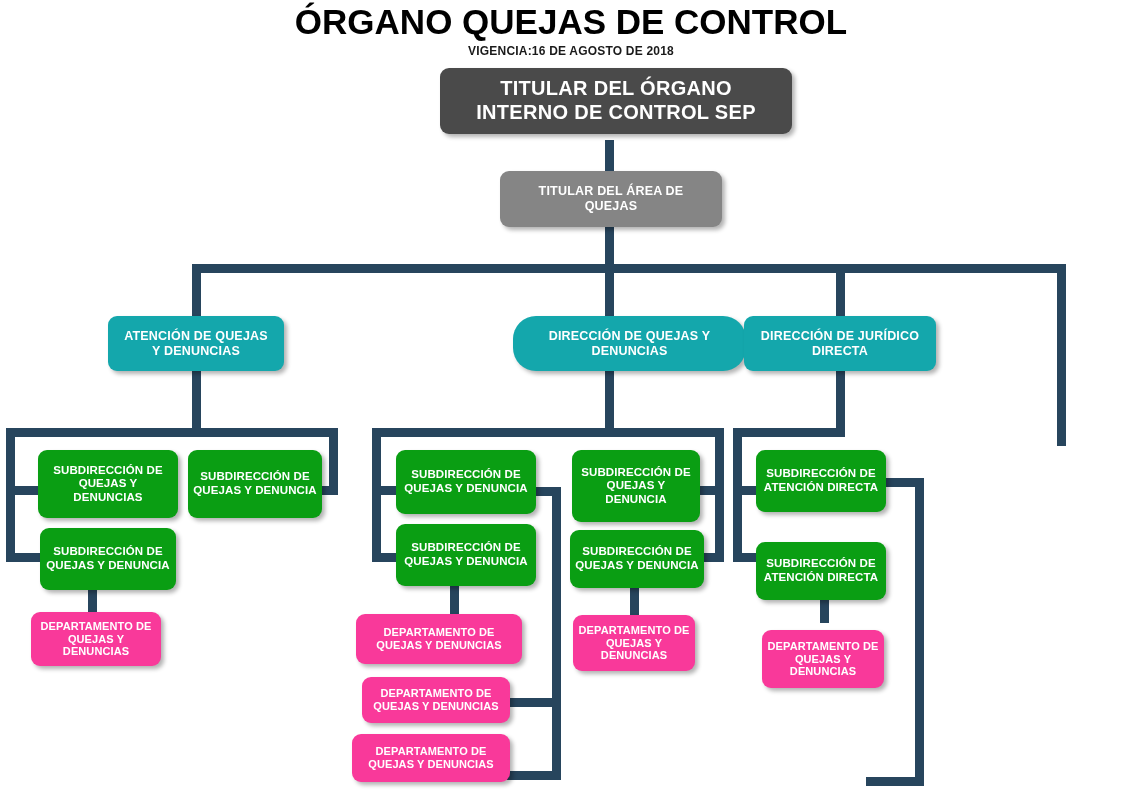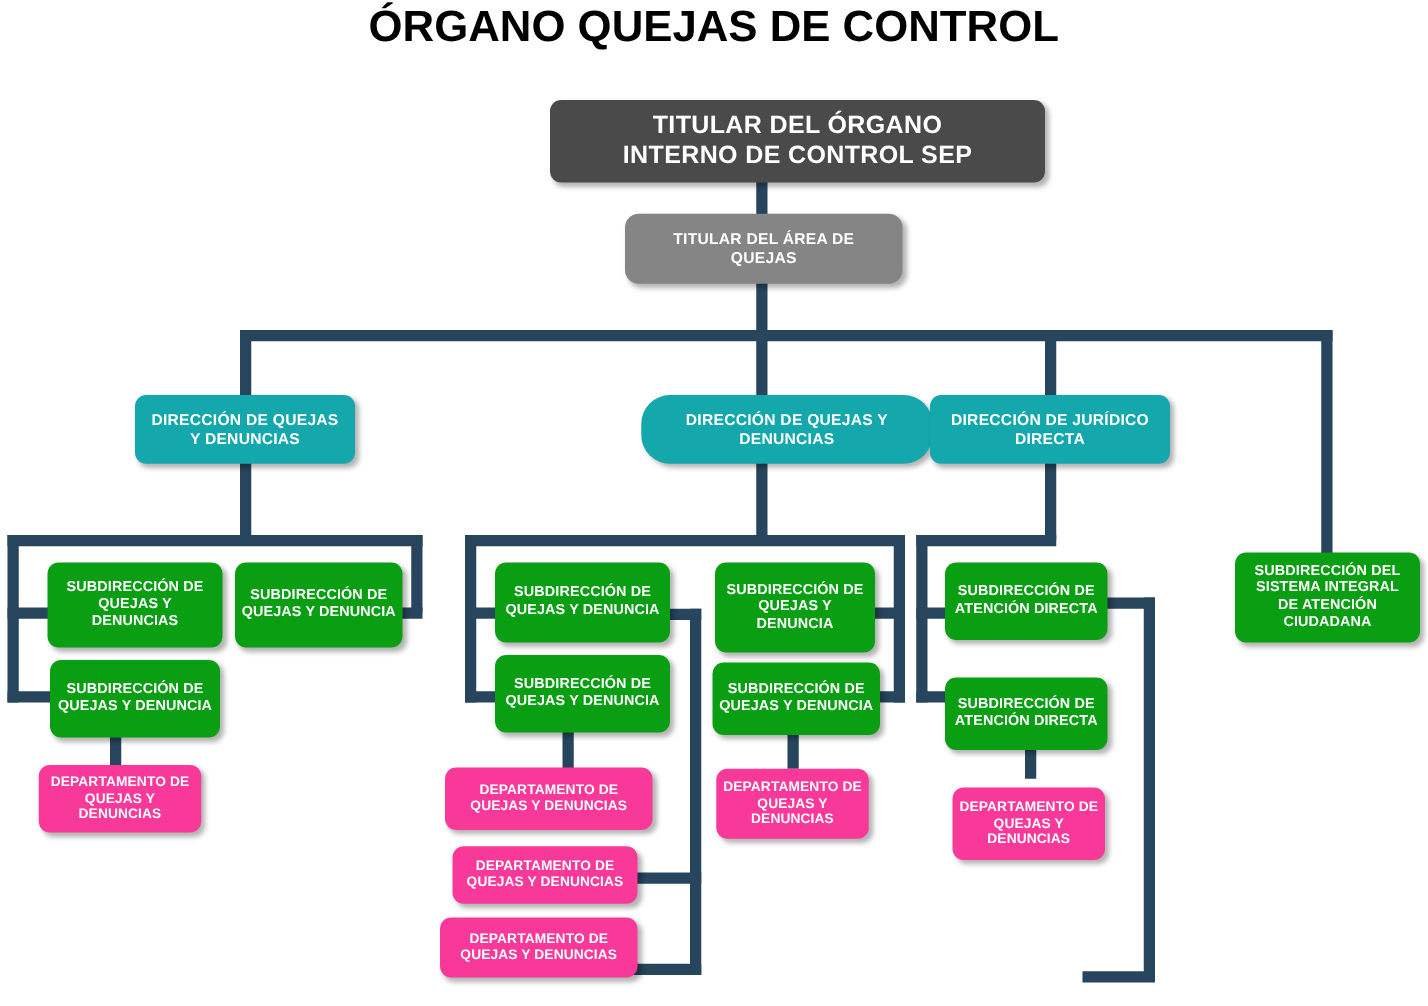--- a/index.html
+++ b/index.html
@@ -63,32 +63,33 @@
     white-space: pre-line;
   }
   .node.dark   { background: #4a4a4a; }
   .node.grey   { background: #858585; }
   .node.teal   { background: #14a7ac; }
   .node.green  { background: #0a9e13; }
   .node.pink   { background: #f9399a; }
   .node.ltgreen{ background: #9ed68f; }
 
   .sz-root  { font-size: 20px; letter-spacing: 0.3px; }
-  .sz-grey  { font-size: 12.5px; letter-spacing: 0.2px; border-radius: 11px; }
+  .sz-grey  { font-size: 12.5px; letter-spacing: 0.2px; }
   .sz-dir   { font-size: 12.5px; letter-spacing: 0.2px; }
   .sz-sub   { font-size: 11.5px; letter-spacing: 0.1px; }
   .sz-dep   { font-size: 11px;   letter-spacing: 0.1px; }
   .sz-an    { font-size: 10.5px; letter-spacing: 0.1px; }
 </style>
 </head>
 <body>
 
 <div id="canvas">
 
   <div class="chart-title">ÓRGANO QUEJAS DE CONTROL</div>
+  <div class="chart-subtitle">VIGENCIA:16 DE AGOSTO DE 2018</div>
 
   <div class="conn" style="left:605px; top:140px; width:9px; height:60px;"></div>
 
   <div class="conn" style="left:605px; top:226px; width:9px; height:46px;"></div>
 
   <div class="conn" style="left:192px; top:264px; width:874px; height:9px;"></div>
 
   <div class="conn" style="left:192px; top:264px; width:9px; height:55px;"></div>
   <div class="conn" style="left:605px; top:264px; width:9px; height:55px;"></div>
   <div class="conn" style="left:836px; top:264px; width:9px; height:55px;"></div>
@@ -123,39 +124,35 @@
   <div class="conn" style="left:836px; top:370px; width:9px; height:62px;"></div>
   <div class="conn" style="left:733px; top:428px; width:112px; height:9px;"></div>
   <div class="conn" style="left:733px; top:428px; width:9px; height:134px;"></div>
   <div class="conn" style="left:733px; top:486px; width:28px; height:9px;"></div>
   <div class="conn" style="left:733px; top:553px; width:28px; height:9px;"></div>
   <div class="conn" style="left:820px; top:593px; width:9px; height:30px;"></div>
   <div class="conn" style="left:915px; top:478px; width:9px; height:307px;"></div>
   <div class="conn" style="left:885px; top:478px; width:39px; height:9px;"></div>
   <div class="conn" style="left:866px; top:777px; width:58px; height:9px;"></div>
 
-  <div class="node dark sz-root" style="left:440px; top:80px; width:396px; height:66px;">TITULAR DEL ÓRGANO
+  <div class="node dark sz-root" style="left:440px; top:68px; width:352px; height:66px;">TITULAR DEL ÓRGANO
 INTERNO DE CONTROL SEP</div>
 
   <div class="node grey sz-grey" style="left:500px; top:171px; width:222px; height:56px;">TITULAR DEL ÁREA DE
 QUEJAS</div>
 
-  <div class="node teal sz-dir" style="left:108px; top:316px; width:176px; height:55px;">DIRECCIÓN DE QUEJAS
+  <div class="node teal sz-dir" style="left:108px; top:316px; width:176px; height:55px;">ATENCIÓN DE QUEJAS
 Y DENUNCIAS</div>
 
   <div class="node teal sz-dir" style="left:513px; top:316px; width:233px; height:55px;border-radius:23px;">DIRECCIÓN DE QUEJAS Y
 DENUNCIAS</div>
 
   <div class="node teal sz-dir" style="left:744px; top:316px; width:192px; height:55px;">DIRECCIÓN DE JURÍDICO
 DIRECTA</div>
 
-  <div class="node green sz-sub" style="left:988px; top:442px; width:148px; height:72px;">SUBDIRECCIÓN DEL
-SISTEMA INTEGRAL
-DE ATENCIÓN
-CIUDADANA</div>
 
   <div class="node green sz-sub" style="left:38px; top:450px; width:140px; height:68px;">SUBDIRECCIÓN DE
 QUEJAS Y DENUNCIAS</div>
   <div class="node green sz-sub" style="left:188px; top:450px; width:134px; height:68px;">SUBDIRECCIÓN DE
 QUEJAS Y DENUNCIA</div>
   <div class="node green sz-sub" style="left:40px; top:528px; width:136px; height:62px;">SUBDIRECCIÓN DE
 QUEJAS Y DENUNCIA</div>
   <div class="node pink sz-dep" style="left:31px; top:612px; width:130px; height:54px;">DEPARTAMENTO DE
 QUEJAS Y
 DENUNCIAS</div>

